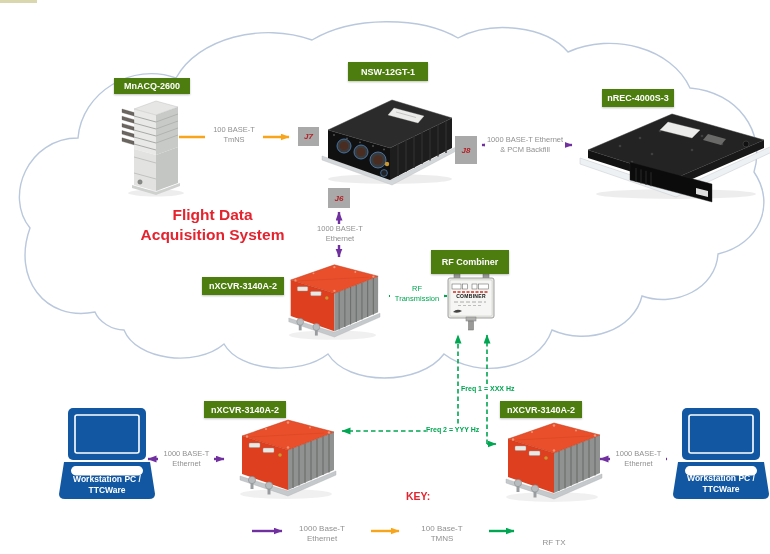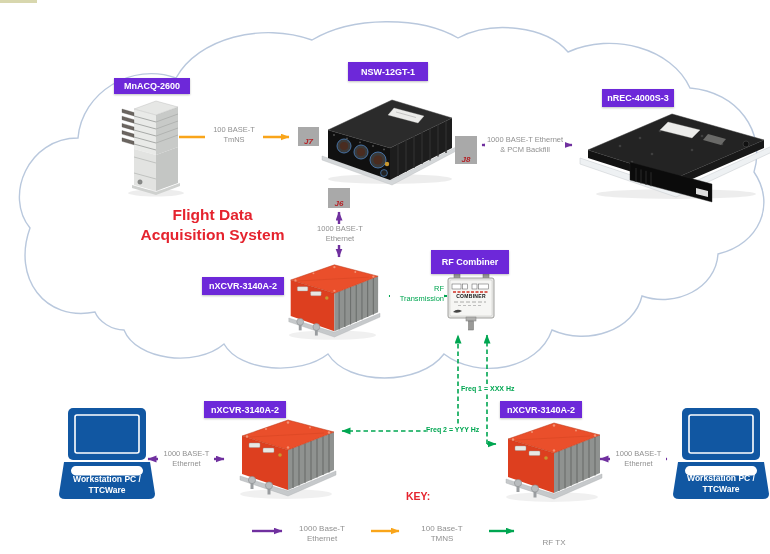--- a/index.html
+++ b/index.html
@@ -1,28 +1,28 @@
 <!DOCTYPE html>
 <html><head>
 <meta charset="utf-8">
 <style>
   html,body{margin:0;padding:0;background:#fff;}
   #canvas{position:relative;width:770px;height:554px;background:#fff;overflow:hidden;
           font-family:"Liberation Sans",sans-serif;}
   #diagram-svg{position:absolute;left:0;top:0;}
   .abs{position:absolute;}
-  .dev-label{background:#6d28d9;color:#fff;font-weight:bold;font-size:9px;
+  .dev-label{background:#4d7c0f;color:#fff;font-weight:bold;font-size:9px;
              display:flex;align-items:center;justify-content:center;text-align:center;
              box-shadow:0 1px 2px rgba(0,0,0,.25);}
   .jbox{background:#a9a9a9;color:#b41f24;font-weight:bold;font-style:italic;font-size:8px;
-        display:flex;align-items:flex-end;justify-content:center;}
+        display:flex;align-items:center;justify-content:center;}
   .cap{color:#909090;font-size:7.5px;line-height:1.3;text-align:center;background:#fff;}
   .cap span{display:block;}
   .green-cap{color:#00a651;font-size:7.5px;line-height:1.3;text-align:center;background:#fff;}
-  .green-cap span{display:block;text-align:right;}
+  .green-cap span{display:block;}
   .freq{color:#00a651;font-weight:bold;font-size:7px;background:#fff;white-space:nowrap;}
   .title{color:#e5232e;font-weight:bold;font-size:15.5px;line-height:1.32;text-align:center;}
   .title span{display:block;}
   .ws-label{color:#fff;font-weight:bold;font-size:8.5px;line-height:1.25;text-align:center;}
   .ws-label span{display:block;}
   .key-head{color:#e5232e;font-weight:bold;font-size:10.5px;}
   .leg{color:#909090;font-size:8px;line-height:1.3;text-align:center;}
   .leg span{display:block;}
   .combiner-text{color:#111;font-weight:bold;font-size:5px;letter-spacing:.3px;text-align:center;}
   .artifact{background:#d8d7ae;}

